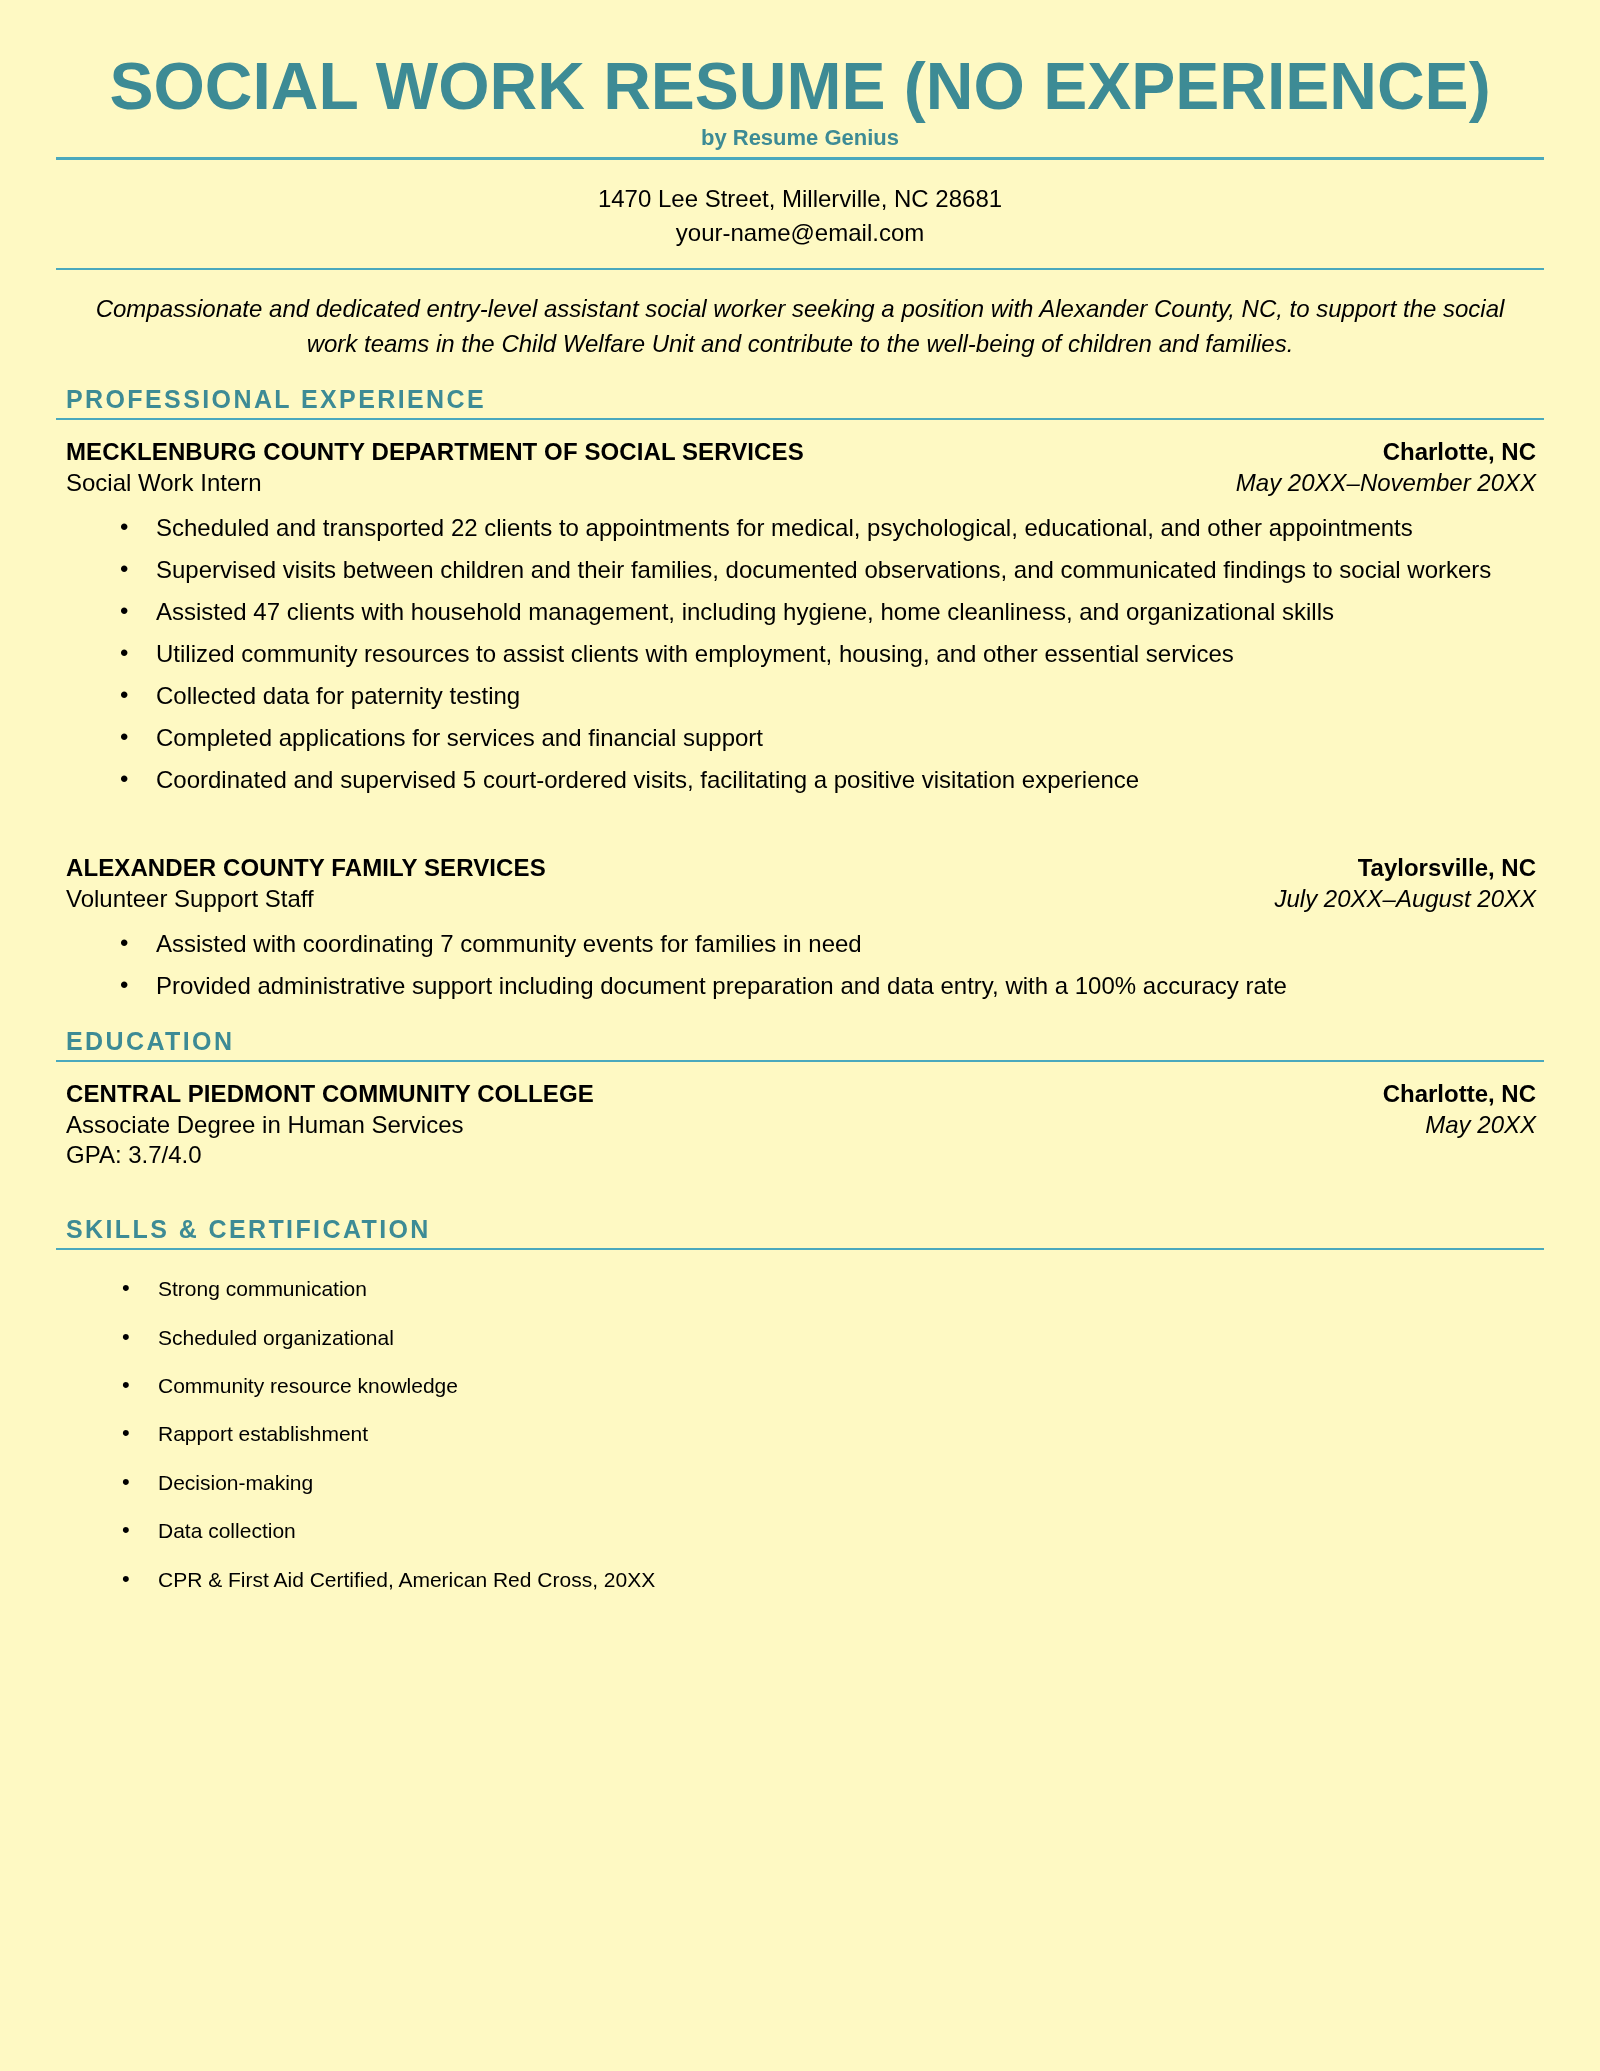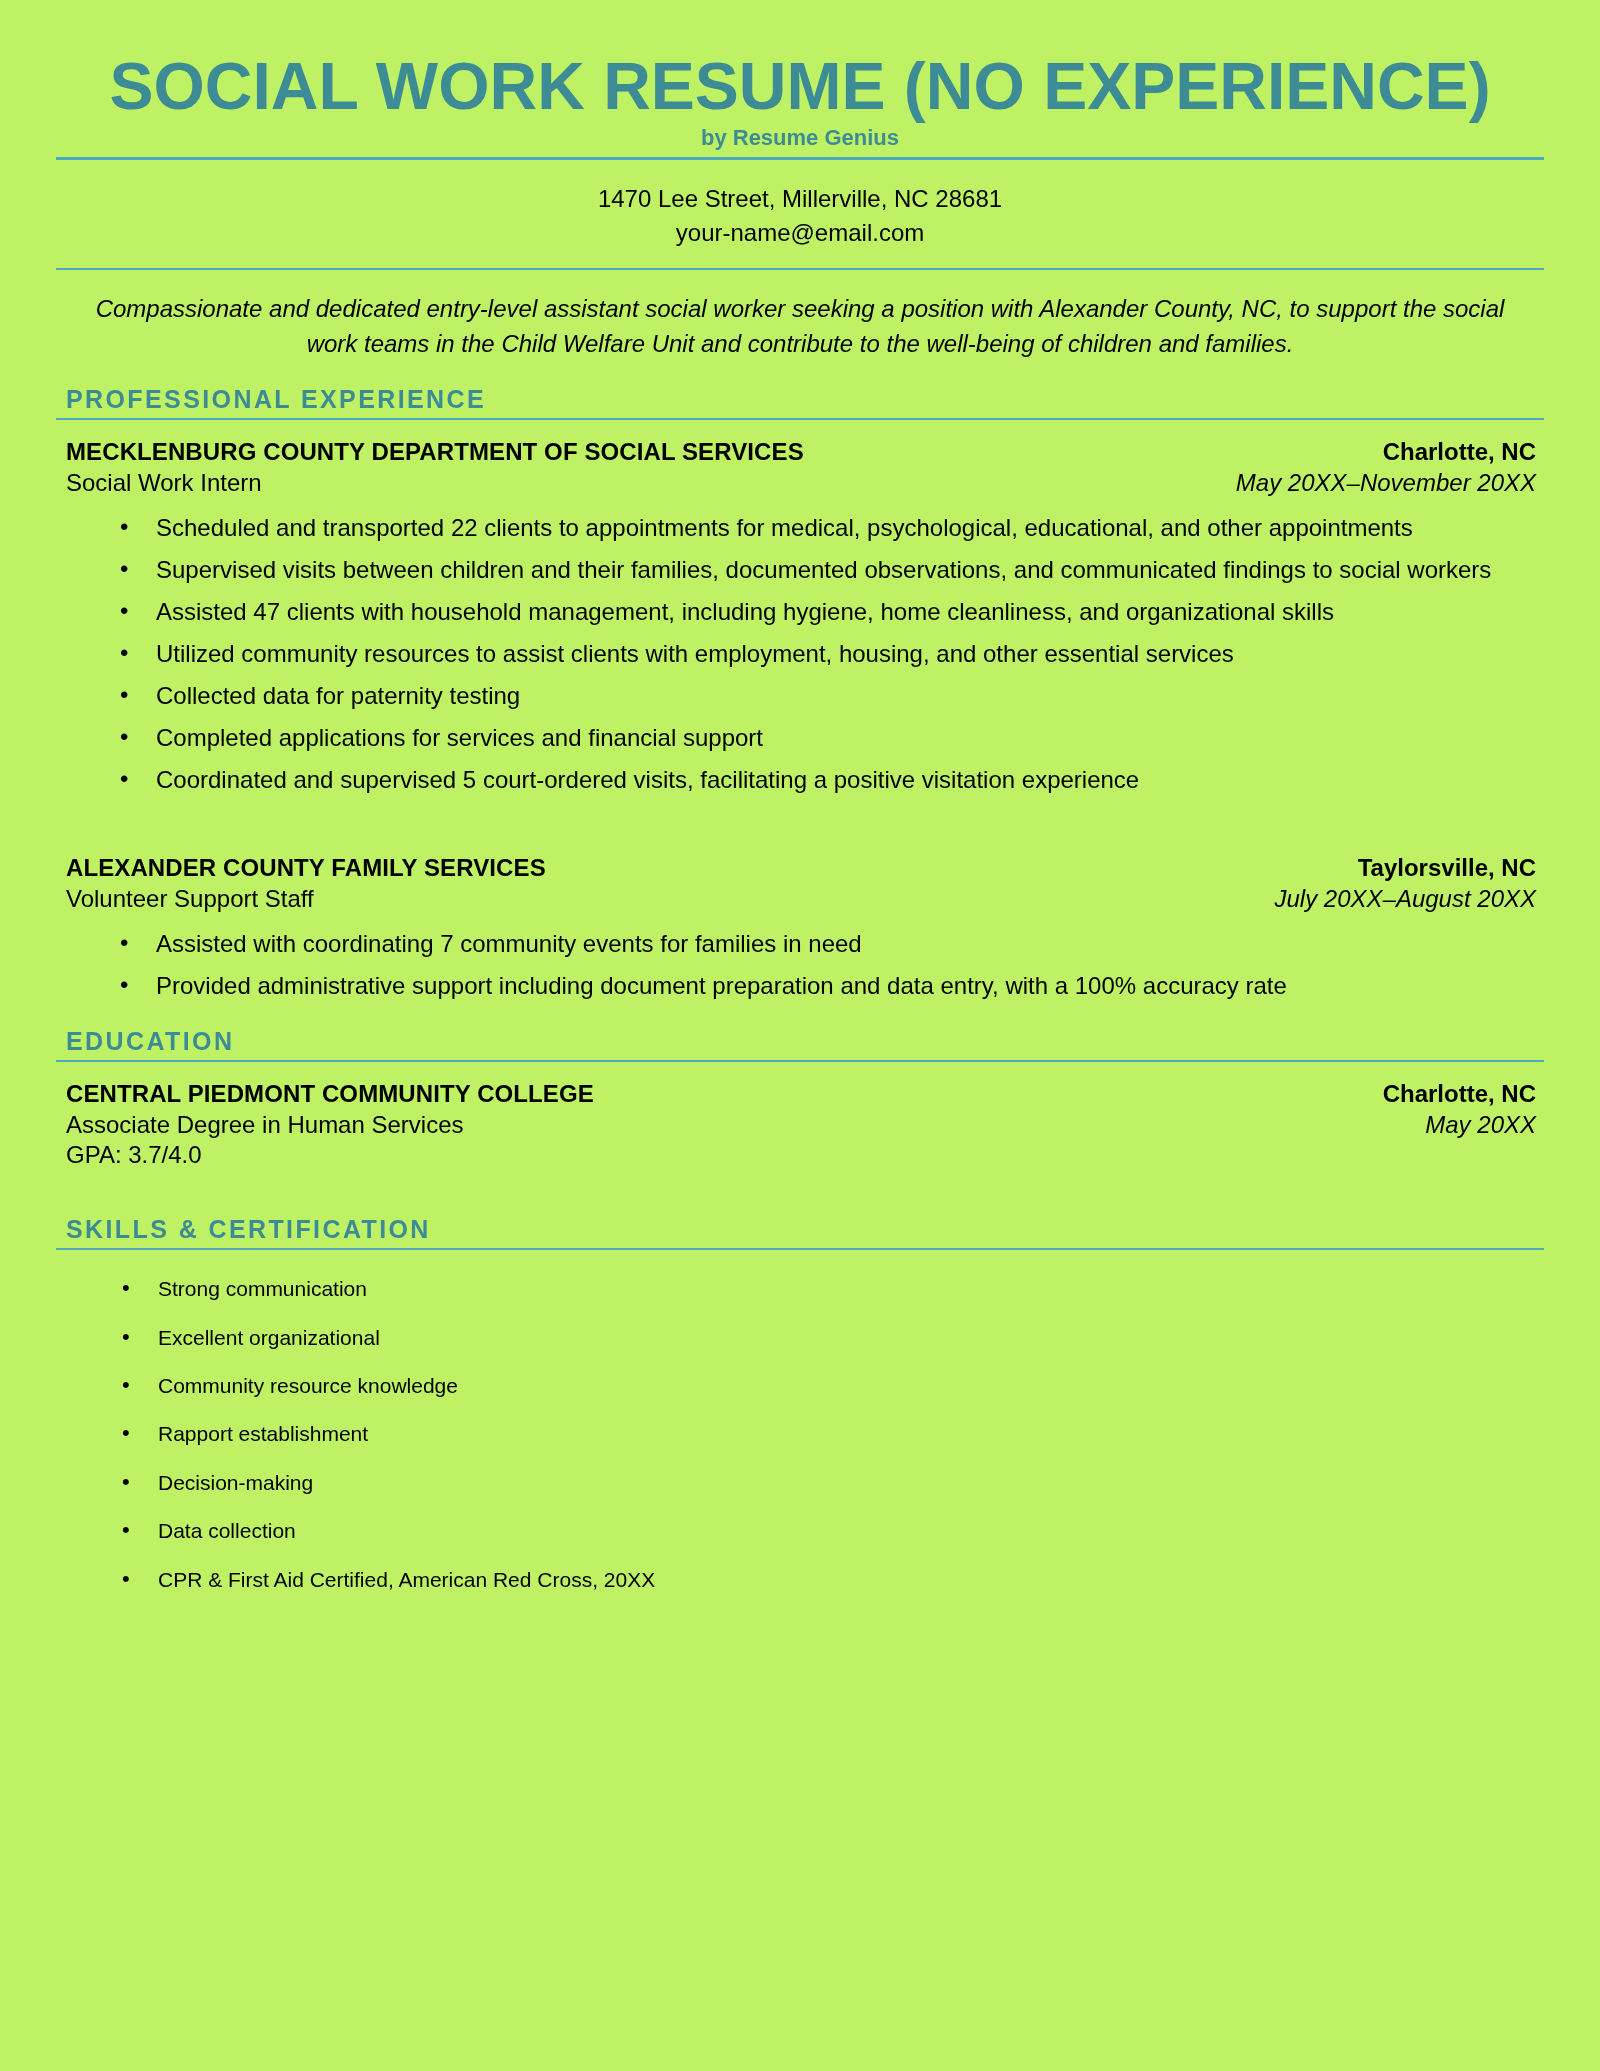--- a/index.html
+++ b/index.html
@@ -8,21 +8,21 @@
     padding: 0;
     background: #ffffff;
   }
   body {
     font-family: "Liberation Sans", sans-serif;
     color: #000000;
   }
   .page {
     width: 1600px;
     min-height: 2071px;
-    background: #bef264;
+    background: #fef9c3;
     padding: 52px 56px 40px 56px;
     margin: 0 auto;
     position: relative;
   }
 
   
   .resume-title {
     font-size: 66px;
     font-weight: bold;
     color: #3d8b95;
@@ -238,21 +238,21 @@
       </div>
     </div>
   </div>
 
   <div class="section" style="margin-top:46px;">
     <div class="section-heading">SKILLS &amp; CERTIFICATION</div>
     <div class="rule-thin"></div>
 
     <ul class="skills">
       <li>Strong communication</li>
-      <li>Excellent organizational</li>
+      <li>Scheduled organizational</li>
       <li>Community resource knowledge</li>
       <li>Rapport establishment</li>
       <li>Decision-making</li>
       <li>Data collection</li>
       <li>CPR &amp; First Aid Certified, American Red Cross, 20XX</li>
     </ul>
   </div>
 
 </div>
 

